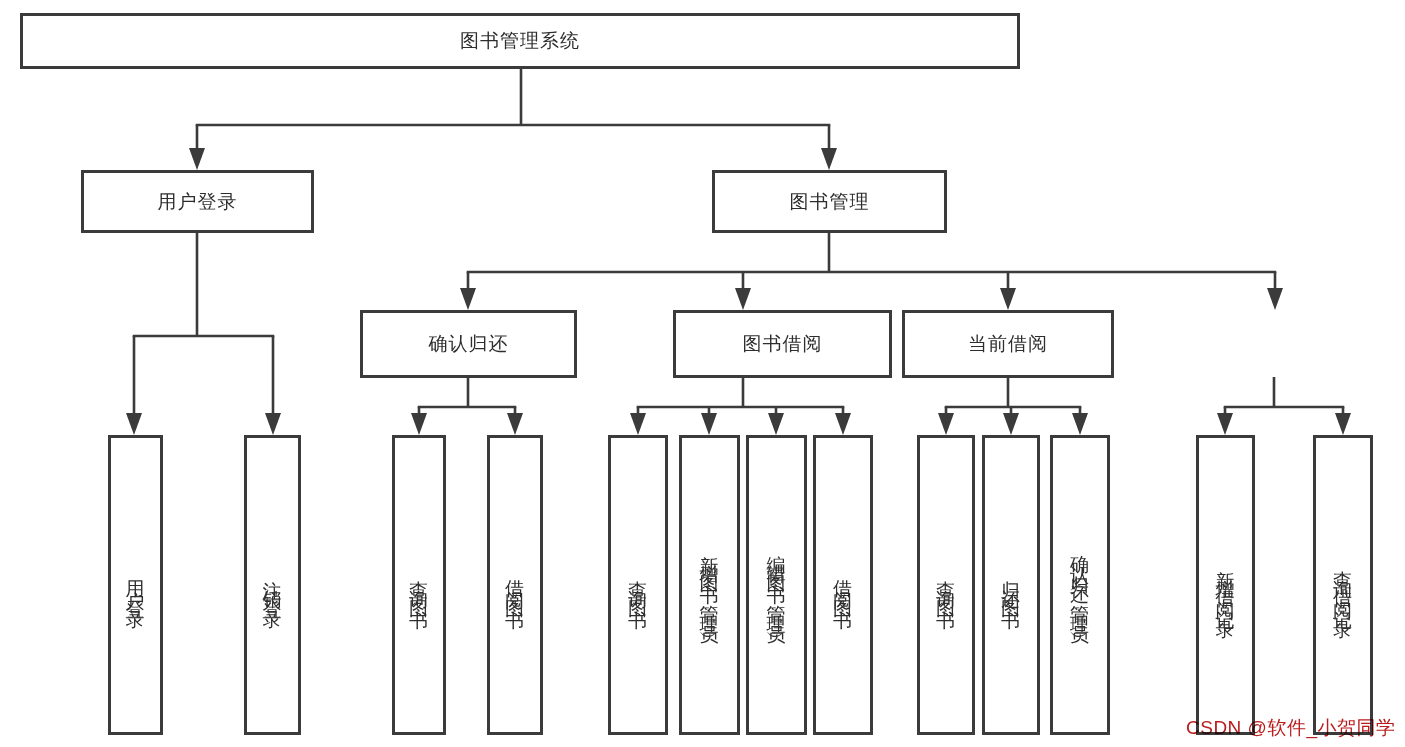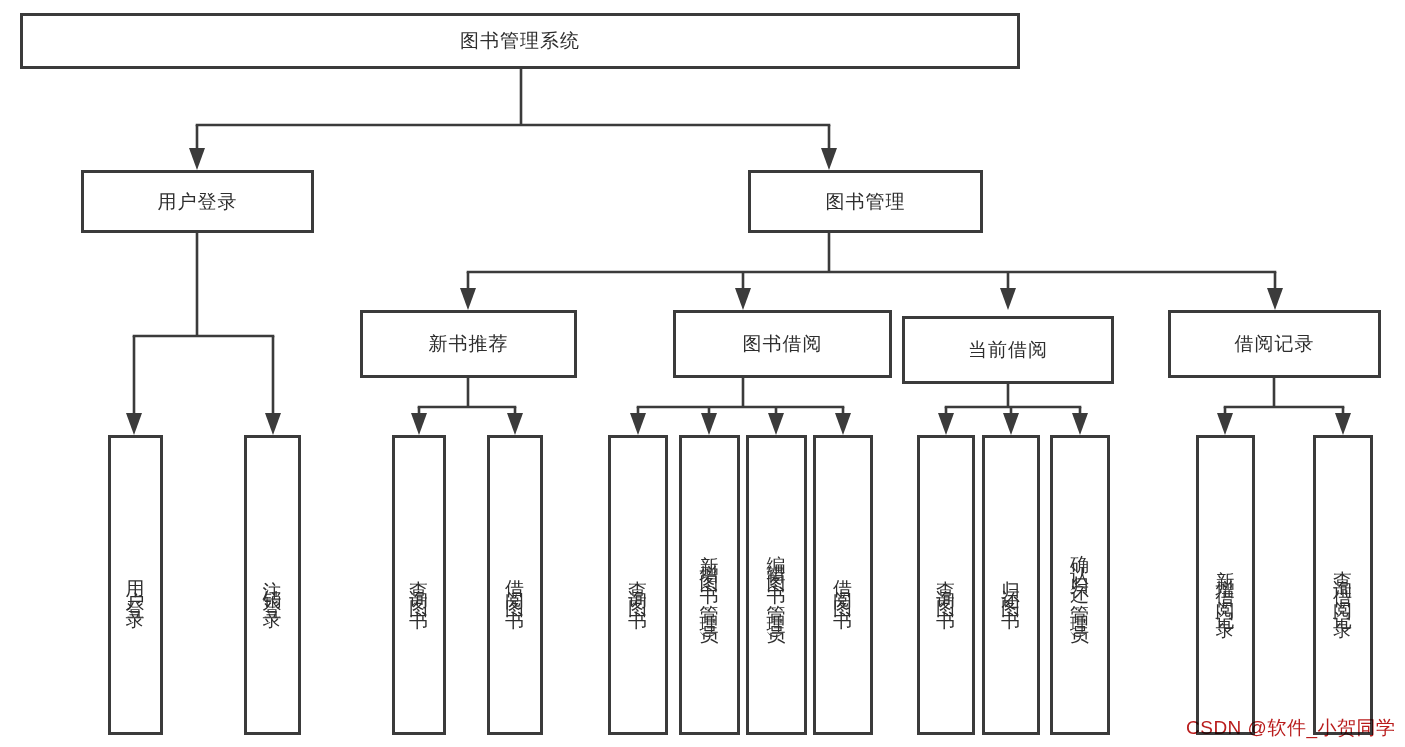--- a/index.html
+++ b/index.html
@@ -132,35 +132,32 @@
     </g>
   </svg>
 
   <div class="node hnode" style="left:20px; top:13px; width:1000px; height:56px;">
     <span>图书管理系统</span>
   </div>
 
   <div class="node hnode" style="left:81px; top:170px; width:233px; height:63px;">
     <span>用户登录</span>
   </div>
-  <div class="node hnode" style="left:712px; top:170px; width:235px; height:63px;margin-left:36px;">
+  <div class="node hnode" style="left:712px; top:170px; width:235px; height:63px;">
     <span>图书管理</span>
   </div>
 
   <div class="node hnode" style="left:360px; top:310px; width:217px; height:68px;">
-    <span>新书推荐</span>
+    <span>确认归还</span>
   </div>
   <div class="node hnode" style="left:634px; top:310px; width:219px; height:68px;margin-left:39px;">
     <span>图书借阅</span>
   </div>
-  <div class="node hnode" style="left:902px; top:310px; width:212px; height:68px;margin-top:6px;">
+  <div class="node hnode" style="left:902px; top:310px; width:212px; height:68px;">
     <span>当前借阅</span>
-  </div>
-  <div class="node hnode" style="left:1168px; top:310px; width:213px; height:68px;">
-    <span>借阅记录</span>
   </div>
 
   <div class="node vnode" style="left:108px; width:55px;">
     <span class="vtext">用户登录</span>
   </div>
   <div class="node vnode" style="left:244px; width:57px;">
     <span class="vtext">注销登录</span>
   </div>
 
   <div class="node vnode" style="left:392px; width:54px;">

